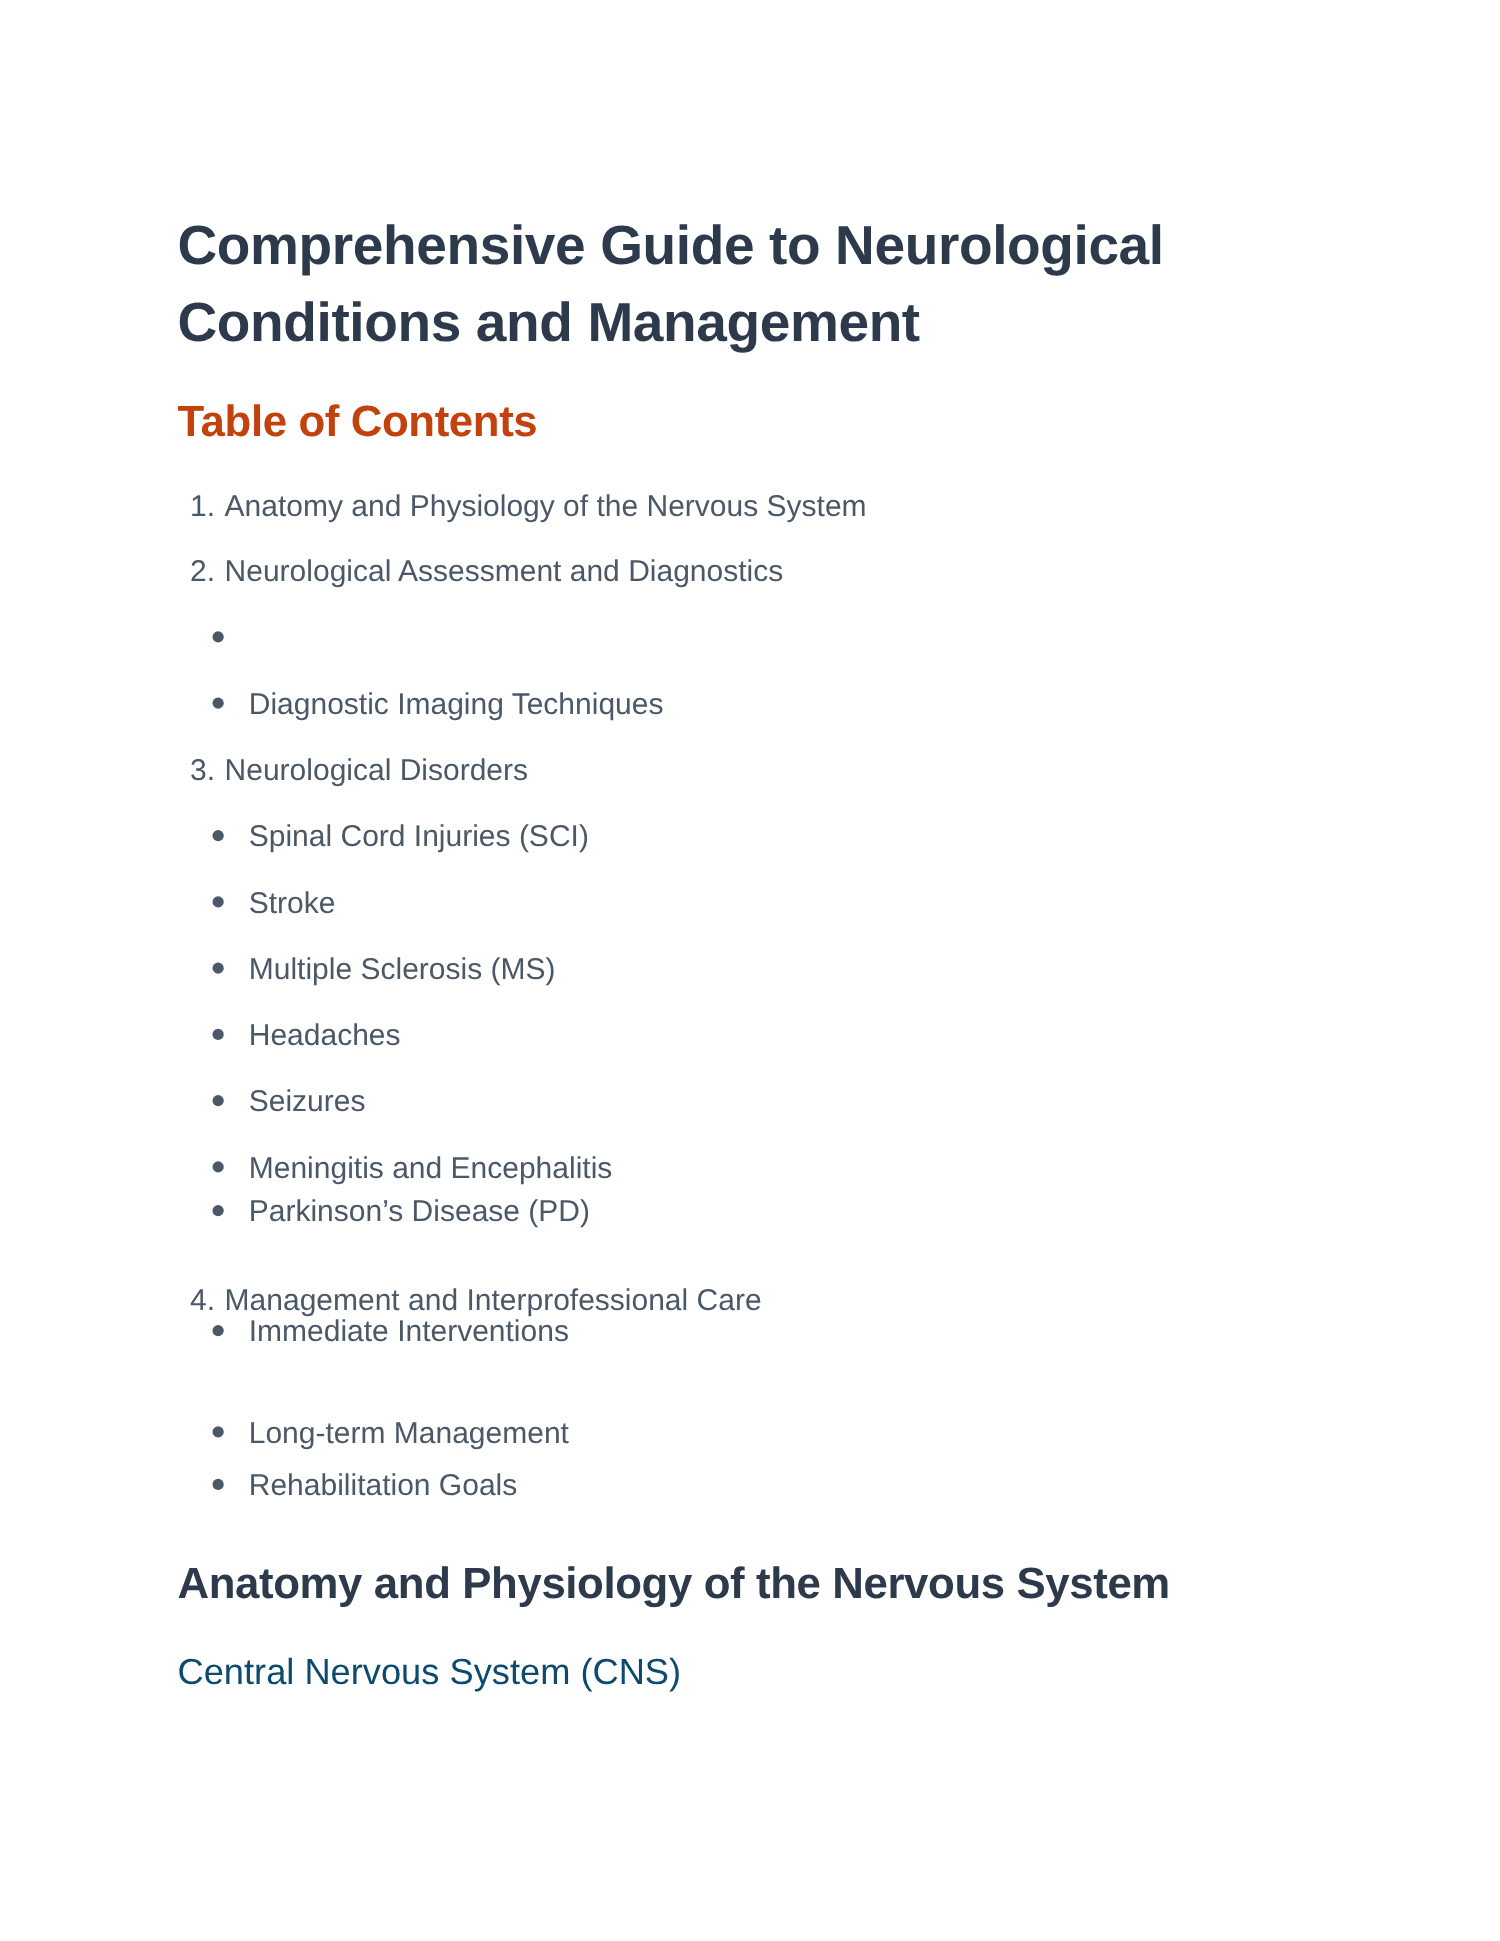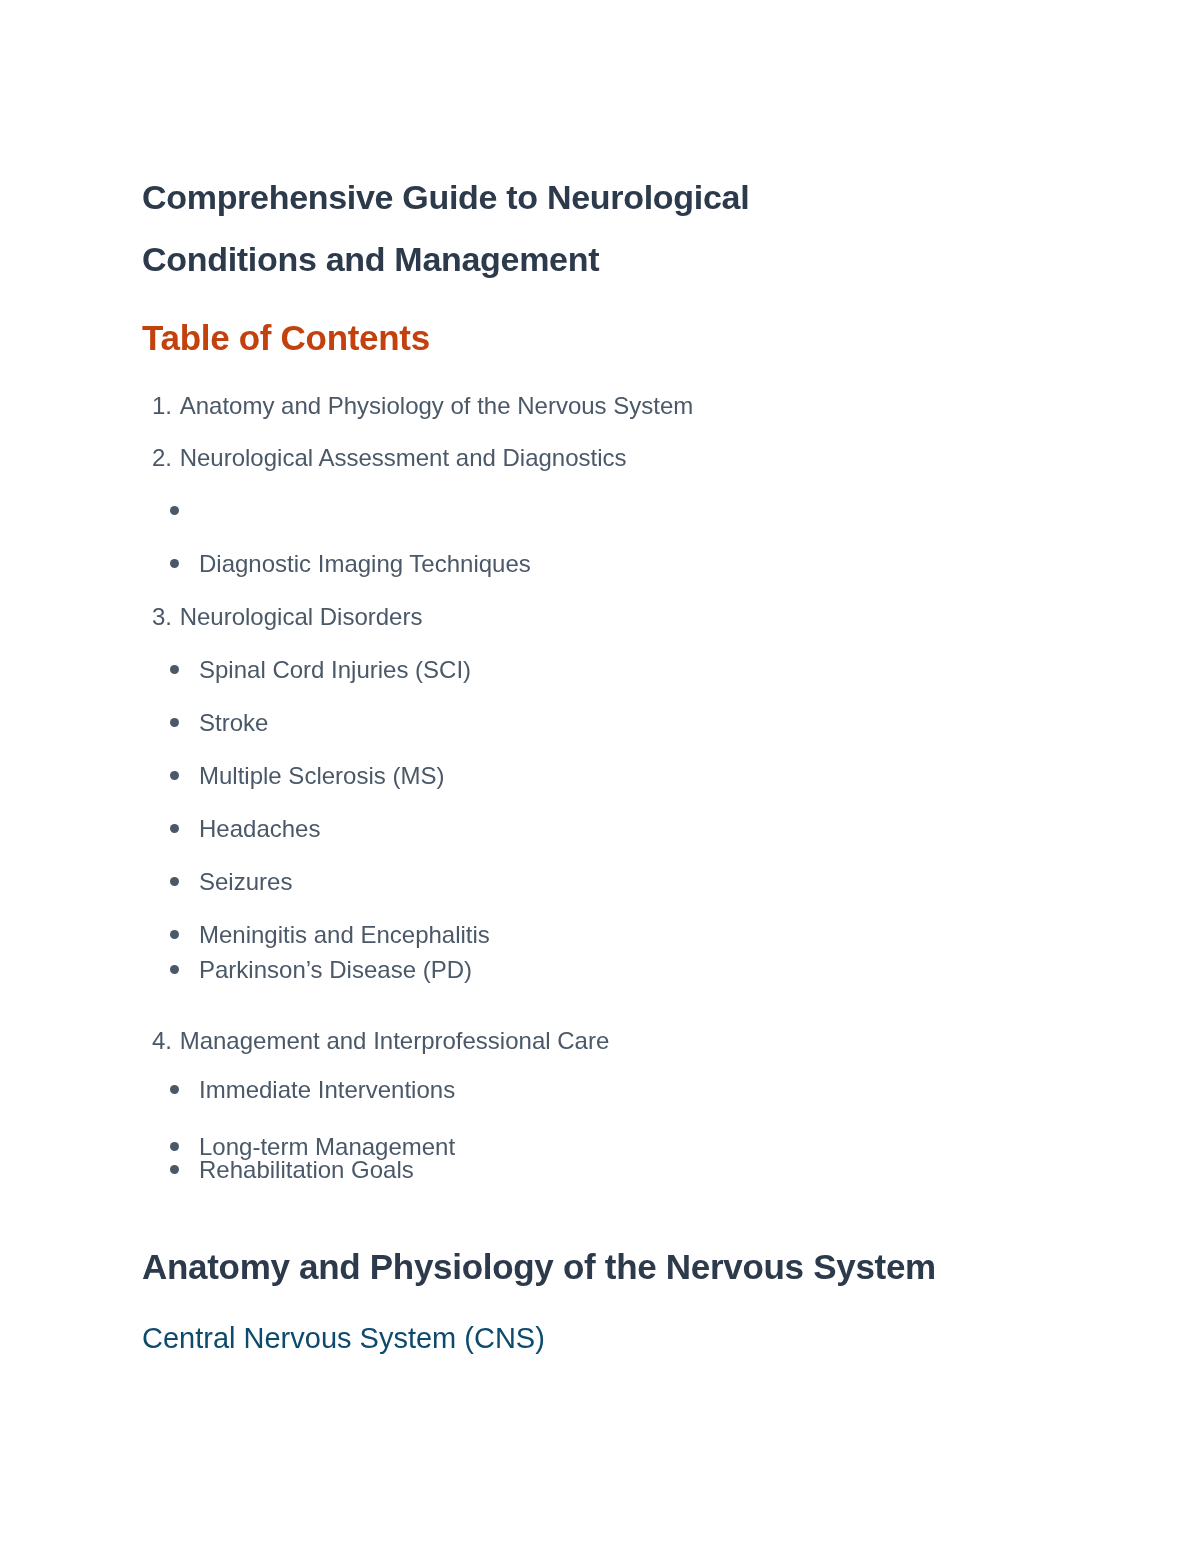--- a/index.html
+++ b/index.html
@@ -18,21 +18,21 @@
       position: absolute;
       left: 142px;
       top: 0;
       width: 920px;
     }
     .title {
       position: absolute;
       top: 166px;
       left: 0;
       margin: 0;
-      font-size: 34px;
+      font-size: 44px;
       line-height: 62px;
       font-weight: bold;
       color: #2c3a4b;
       letter-spacing: -0.3px;
       width: 920px;
     }
     .toc-heading {
       position: absolute;
       top: 316px;
       left: 0;
@@ -157,26 +157,26 @@
       <span class="bullet"></span><span>Meningitis and Encephalitis</span>
     </div>
     <div class="toc-row toc-sub" style="top:564px;">
       <span class="bullet"></span><span>Parkinson’s Disease (PD)</span>
     </div>
 
     <div class="toc-row" style="top:635px;">
       <span class="toc-num">4.</span>
       <span class="toc-label">Management and Interprofessional Care</span>
     </div>
-    <div class="toc-row toc-sub" style="top:684px;">
+    <div class="toc-row toc-sub" style="top:660px;">
       <span class="bullet"></span><span>Immediate Interventions</span>
     </div>
     <div class="toc-row toc-sub" style="top:741px;">
       <span class="bullet"></span><span>Long-term Management</span>
     </div>
-    <div class="toc-row toc-sub" style="top:764px;">
+    <div class="toc-row toc-sub" style="top:783px;">
       <span class="bullet"></span><span>Rehabilitation Goals</span>
     </div>
   </div>
 
   <h2 class="section-heading">Anatomy and Physiology of the Nervous System</h2>
   <h3 class="subsection-heading">Central Nervous System (CNS)</h3>
 </div>
 
 </body></html>

